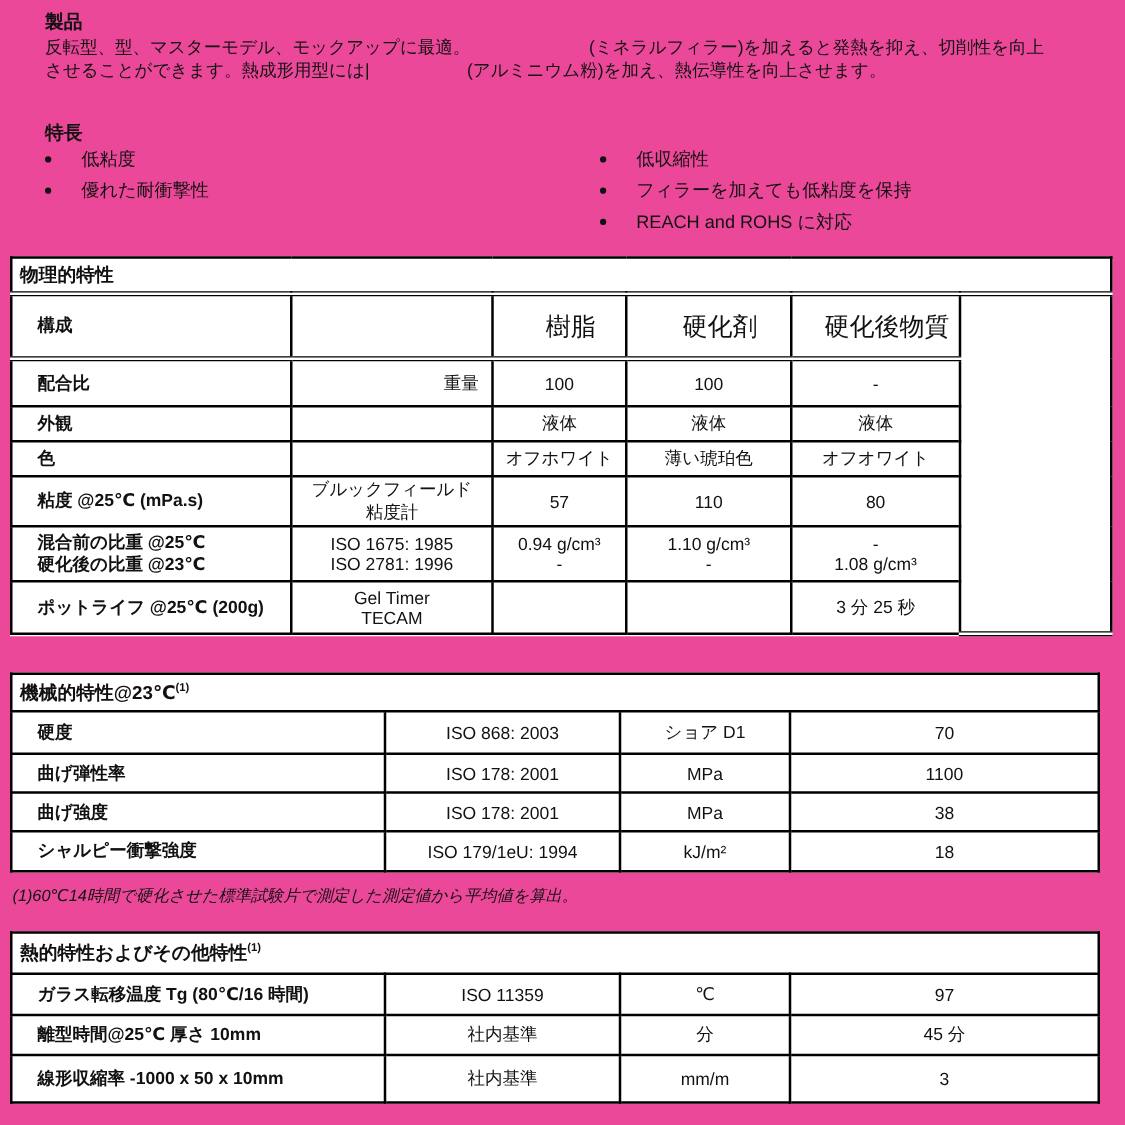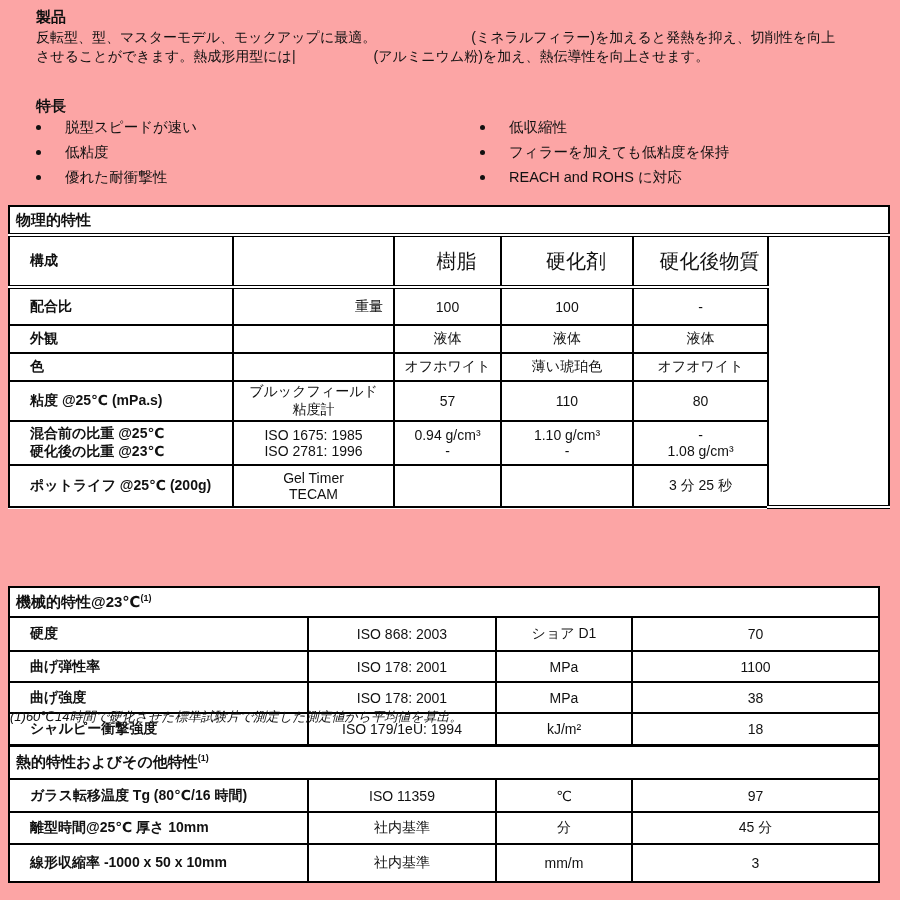--- a/index.html
+++ b/index.html
@@ -1,21 +1,21 @@
 <!DOCTYPE html>
 <html><head>
 <meta charset="utf-8">
 <style>
   html,body{margin:0;padding:0;background:#fff;}
   body{
     width:900px;height:900px;
     font-family:"Liberation Sans","DejaVu Sans",sans-serif;
     color:#111;
   }
-  .page{position:relative;width:900px;height:900px;background:#fca5a5;overflow:hidden;}
+  .page{position:relative;width:900px;height:900px;background:#ec4899;overflow:hidden;}
 
   .sec-heading{position:absolute;left:36px;margin:0;font-size:15px;font-weight:bold;color:#111;}
   #product-heading{top:8px;}
   #features-heading{top:97px;}
 
   .intro{position:absolute;left:36px;top:28px;width:850px;font-size:14px;line-height:19px;margin:0;}
   .gap{display:inline-block;height:1px;}
   .gap-1{width:95px;}
   .gap-2{width:78px;}
 
@@ -31,45 +31,41 @@
   .lbl{font-weight:bold;text-align:left;padding-left:20px;}
   .ctr{text-align:center;}
   .rt{text-align:right;padding-right:10px;}
   .big{font-size:20px;text-align:center;font-weight:500;padding-left:24px;}
   sup{font-size:9px;}
 
   #physical-table{left:8px;top:205px;width:880px;}
   #physical-table .row-title td{height:24px;border-bottom:4px double #000;}
   #physical-table .row-head td{height:46px;border-bottom:4px double #000;}
 
-  #mechanical-table{left:8px;top:538px;width:870px;margin-top:48px;}
+  #mechanical-table{left:8px;top:538px;width:870px;}
   #mechanical-table .row-title td{height:26px;}
 
   #thermal-table{left:8px;top:745px;width:870px;}
   #thermal-table .row-title td{height:29px;}
 
   .footnote{position:absolute;left:10px;top:708px;font-size:13px;font-style:italic;margin:0;color:#111;}
 </style>
 </head>
 <body>
 
 <div class="page">
 
   <h2 class="sec-heading" id="product-heading">製品</h2>
 
   <p class="intro"><span>反転型、型、マスターモデル、モックアップに最適。</span><span class="gap gap-1"></span><span>(ミネラルフィラー)を加えると発熱を抑え、切削性を向上</span><br>
   <span>させることができます。熱成形用型には|</span><span class="gap gap-2"></span><span>(アルミニウム粉)を加え、熱伝導性を向上させます。</span></p>
 
   <h2 class="sec-heading" id="features-heading">特長</h2>
 
   <ul class="feature-list left">
-    <li>
-        <span class="bullet"></span>
-        <span>脱型スピードが速い</span>
-      </li>
     <li>
         <span class="bullet"></span>
         <span>低粘度</span>
       </li>
     <li>
         <span class="bullet"></span>
         <span>優れた耐衝撃性</span>
       </li>
   </ul>
 

